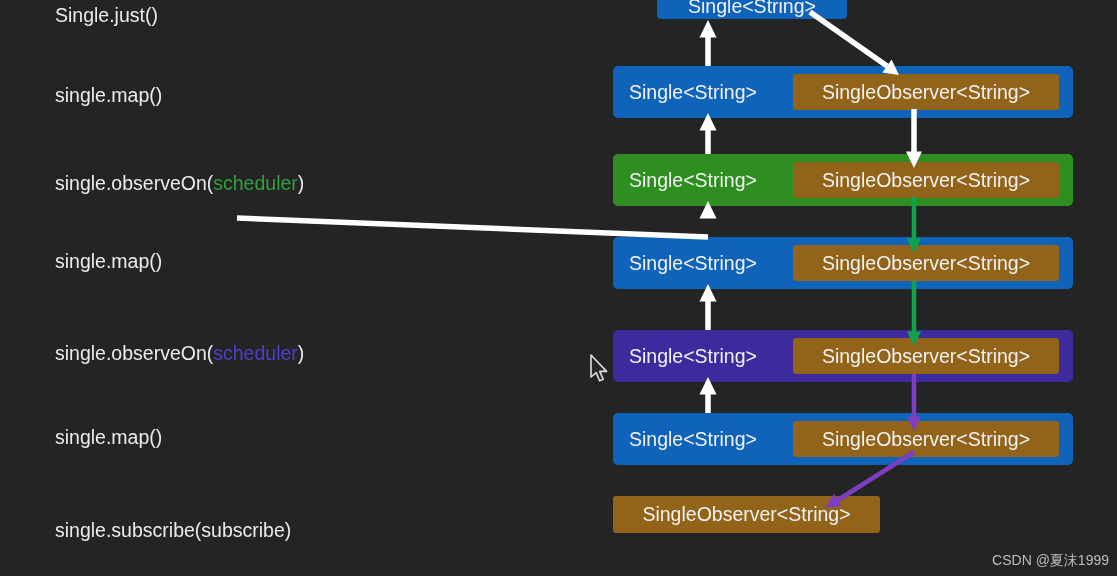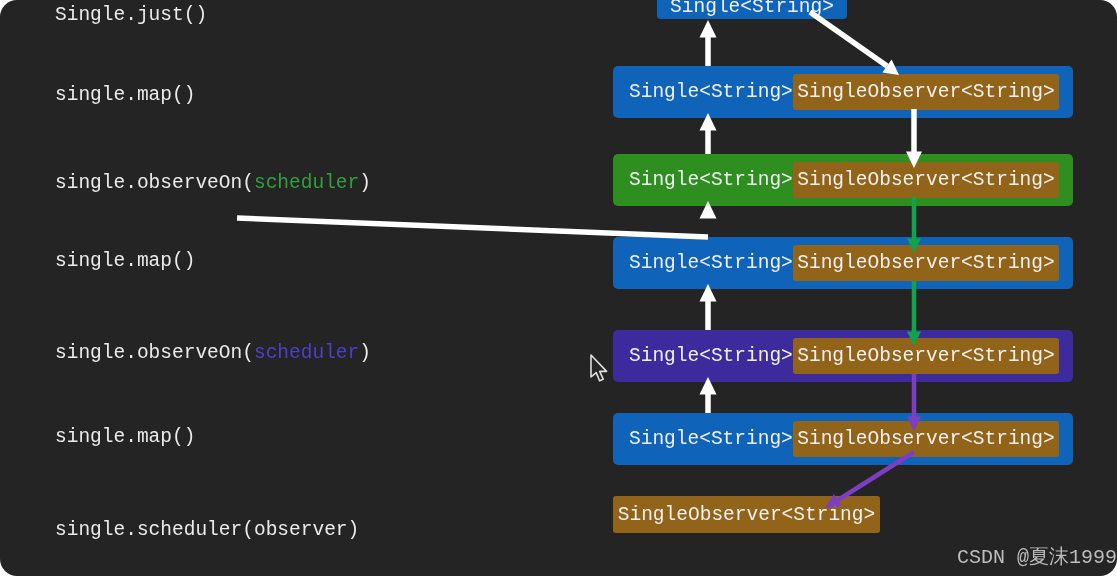--- a/index.html
+++ b/index.html
@@ -1,22 +1,21 @@
 <!DOCTYPE html>
 <html style="--background: #242424; --blue: #0f64ba; --green: #2e8e20; --purple: #3d2b9e; --brown: #92641a; --label-text: #ebebeb; --box-text: #f1f1f1; --scheduler-green: #30a03c; --scheduler-purple: #4b40cc; --arrow-white: #ffffff; --arrow-green: #12a24b; --arrow-purple: #7c3ec3; --watermark: #bdbdbd; --cursor-fill: #262626; --cursor-outline: #dedede;"><head>
 <meta charset="utf-8">
 <style>
   html,body{margin:0;padding:0;}
   .stage{
     position:relative;
     width:1117px;height:576px;
     background:var(--background);
     overflow:hidden;
-    font-family:Liberation Mono, monospace;
-    border-radius:17px;
+    font-family:Liberation Sans, sans-serif;
   }
   
   .lbl{
     position:absolute;left:55px;
     color:var(--label-text);
     font-size:19.5px;line-height:24px;
     white-space:pre;
   }
   .lbl .param-green{color:var(--scheduler-green);}
   .lbl .param-purple{color:var(--scheduler-purple);}
@@ -48,36 +47,36 @@
     color:var(--box-text);font-size:19.5px;
   }
   .bottom-box{
     position:absolute;left:613px;top:496px;width:267px;height:37px;
     background:var(--brown);border-radius:3px;
     display:flex;align-items:center;justify-content:center;
     color:var(--box-text);font-size:19.5px;
   }
   .arrows{position:absolute;left:0;top:0;pointer-events:none;}
   .watermark{
-    position:absolute;right:0;bottom:6px;
-    color:var(--watermark);font-size:20px;
+    position:absolute;right:8px;bottom:6px;
+    color:var(--watermark);font-size:14px;
   }
 </style>
 </head>
 <body>
 
 <div class="stage">
 
   <div class="lbl" style="top:3px">Single.just()</div>
   <div class="lbl" style="top:83px">single.map()</div>
   <div class="lbl" style="top:171px"><span>single.observeOn(</span><span class="param-green">scheduler</span><span>)</span></div>
   <div class="lbl" style="top:249px">single.map()</div>
   <div class="lbl" style="top:341px"><span>single.observeOn(</span><span class="param-purple">scheduler</span><span>)</span></div>
   <div class="lbl" style="top:425px">single.map()</div>
-  <div class="lbl two-line" style="top:493px"><br><span>single.scheduler(observer)</span></div>
+  <div class="lbl two-line" style="top:493px"><br><span>single.subscribe(subscribe)</span></div>
 
   <div class="top-box">
       <span>Single&lt;String&gt;</span>
     </div>
 
   <div class="srow blue" style="top:66px">
     <span class="single-label">Single&lt;String&gt;</span>
     <div class="obs-box">
         <span>SingleObserver&lt;String&gt;</span>
       </div>

